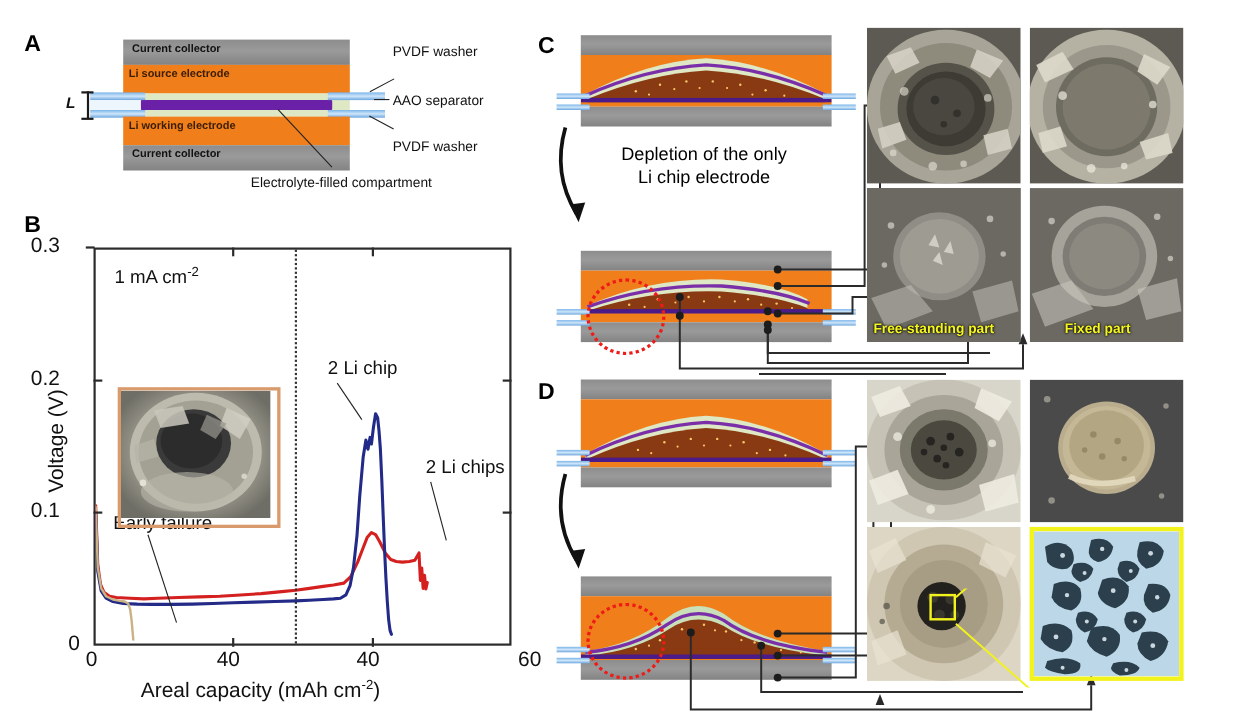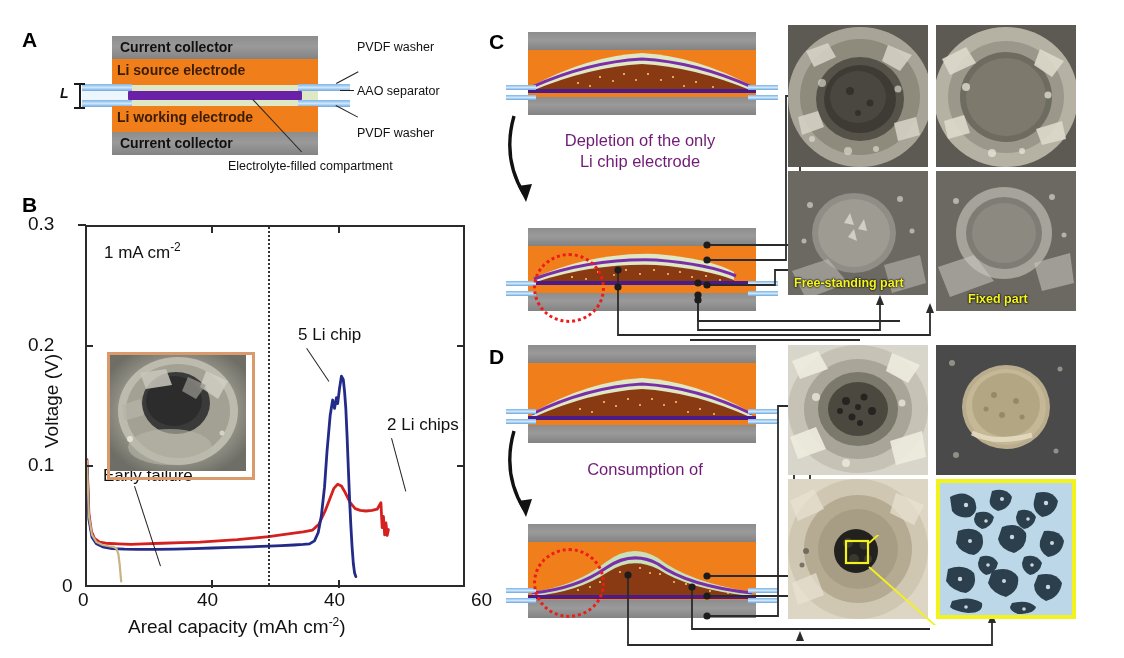--- a/index.html
+++ b/index.html
@@ -11,37 +11,37 @@
 
   
   .cell{position:absolute;}
   .cc{background:linear-gradient(180deg,#8d8d8d 0%,#9a9a9a 45%,#838383 100%);}
   .el{background:#f07e1a;}
   .pale{background:#dfe8c4;}
   .sep{background:#6a21a8;}
   .wash{background:linear-gradient(180deg,#7ab4e8 0%,#cfe6fa 50%,#6ba6de 100%);}
   .lead{position:absolute;background:#1a1a1a;}
   .lbl{position:absolute;font-size:12.5px;color:#111;white-space:nowrap;}
-  .lblin{position:absolute;font-size:14px;color:#111;white-space:nowrap;font-weight:600;}
+  .lblin{position:absolute;font-size:10px;color:#111;white-space:nowrap;font-weight:600;}
 
   
   #chartbox{position:absolute;border:2px solid #2b2b2b;background:#fff;box-sizing:border-box;}
   .tick{position:absolute;background:#2b2b2b;}
   .tl{position:absolute;font-size:19px;color:#111;}
   .axname{position:absolute;font-size:19px;color:#111;}
   .ann{position:absolute;font-size:17px;color:#111;white-space:nowrap;}
   .annline{position:absolute;background:#222;transform-origin:0 0;height:1.4px;}
   .dotted{position:absolute;border-left:2.5px dotted #333;}
 
   
   .photo{position:absolute;overflow:hidden;}
   .ylabel{position:absolute;color:#f5f51f;font-weight:bold;font-size:12.5px;
           text-shadow:0 0 2px #000,0 0 2px #000;white-space:nowrap;}
 
-  .flow{position:absolute;font-size:16.5px;color:#701a75;text-align:center;line-height:1.3;}
+  .flow{position:absolute;font-size:16.5px;color:#000000;text-align:center;line-height:1.3;}
   .redcirc{position:absolute;border:3.2px dotted #ee1b18;border-radius:50%;}
 </style>
 </head>
 <body>
 
 <div class="fig">
 
   <div class="pl" style="left:22px;top:28px;">A</div>
 
   <div>
@@ -114,21 +114,21 @@
     <div class="tl" style="left:78px;top:589px;">0</div>
     <div class="tl" style="left:197px;top:589px;">40</div>
     <div class="tl" style="left:324px;top:589px;">40</div>
     <div class="tl" style="left:451px;top:589px;margin-left:20px;">60</div>
 
     <div class="axname" style="left:-18px;top:390px;transform:rotate(-90deg);transform-origin:center;width:140px;text-align:center;">Voltage (V)</div>
     <div class="axname" style="left:128px;top:615px;"><span>Areal capacity  (mAh cm</span><sup style="font-size:12px;">-2</sup><span>)</span></div>
 
     <div class="ann" style="left:104px;top:240px;"><span>1 mA cm</span><sup style="font-size:12px;">-2</sup></div>
 
-    <div class="ann" style="left:298px;top:325px;">5 Li chip</div>
+    <div class="ann" style="left:298px;top:325px;">2 Li chip</div>
     <div class="annline" style="left:307px;top:348px;width:40px;transform:rotate(56deg);"></div>
 
     <div class="ann" style="left:387px;top:415px;">2 Li chips</div>
     <div class="annline" style="left:392px;top:438px;width:55px;transform:rotate(75deg);"></div>
 
     <div class="ann" style="left:103px;top:466px;">Early failure</div>
     <div class="annline" style="left:135px;top:486px;width:84px;transform:rotate(72deg);"></div>
 
     <div class="photo" style="left:107px;top:352px;width:142px;height:122px;border:3px solid #d99a6c;">
       <svg width="136" height="116" viewBox="0 0 136 116">
@@ -309,21 +309,21 @@
         </g>
         <g fill="#efece0" opacity="0.7">
           <circle cx="30" cy="62" r="4"></circle>
             <circle cx="112" cy="70" r="3.5"></circle>
             <circle cx="56" cy="128" r="4"></circle>
           <circle cx="86" cy="126" r="3"></circle>
         </g>
       </svg>
     </div>
 
-    <div class="photo" style="left:788px;top:171px;width:140px;height:124px;">
+    <div class="photo" style="left:788px;top:171px;width:140px;height:140px;">
       <svg width="140" height="140" viewBox="0 0 140 140">
         <rect width="140" height="140" fill="#57554e"></rect>
         <rect width="140" height="140" fill="#6b6962"></rect>
         <ellipse cx="66" cy="62" rx="42" ry="40" fill="#8f8d85"></ellipse>
         <ellipse cx="66" cy="62" rx="36" ry="34" fill="#9d9b92"></ellipse>
         <g fill="#d9d7ce" opacity="0.85">
           <path d="M56 52 L62 42 L66 54 Z"></path>
             <path d="M70 58 L76 48 L79 60 Z"></path>
             <path d="M60 66 L66 58 L69 70 Z"></path>
         </g>
@@ -393,21 +393,20 @@
       <div class="cell wash" style="left:748px;top:409px;width:30px;height:5px;"></div>
       <div class="cell wash" style="left:748px;top:419px;width:30px;height:5px;"></div>
     </div>
 
     <svg style="position:absolute;left:500px;top:427px;" width="60" height="100">
       <path d="M14 4 Q2 46 24 82" stroke="#111" stroke-width="3.4" fill="none"></path>
       <path d="M18 74 L26 90 L32 72 Z" fill="#111"></path>
     </svg>
 
     <div class="flow" style="left:540px;top:459px;width:210px;">
-      <div>Consumption of</div>
     </div>
 
     <div>
       <div class="cell cc" style="left:528px;top:524px;width:228px;height:18px;"></div>
       <div class="cell el" style="left:528px;top:542px;width:228px;height:58px;"></div>
       <div class="cell cc" style="left:528px;top:600px;width:228px;height:18px;"></div>
       <svg style="position:absolute;left:528px;top:542px;" width="228" height="58">
         <path d="M4 50 Q48 44 78 20 Q104 0 130 16 Q160 40 224 50 L224 54 L4 54 Z" fill="#c9e0b8"></path>
         <path d="M4 51 Q48 47 78 26 Q104 8 130 22 Q160 44 224 51" fill="none" stroke="#7a2fa8" stroke-width="3"></path>
         <path d="M6 54 Q50 50 80 30 Q104 14 130 27 Q160 47 222 54 L222 57 L6 57 Z" fill="#8a3a12"></path>

